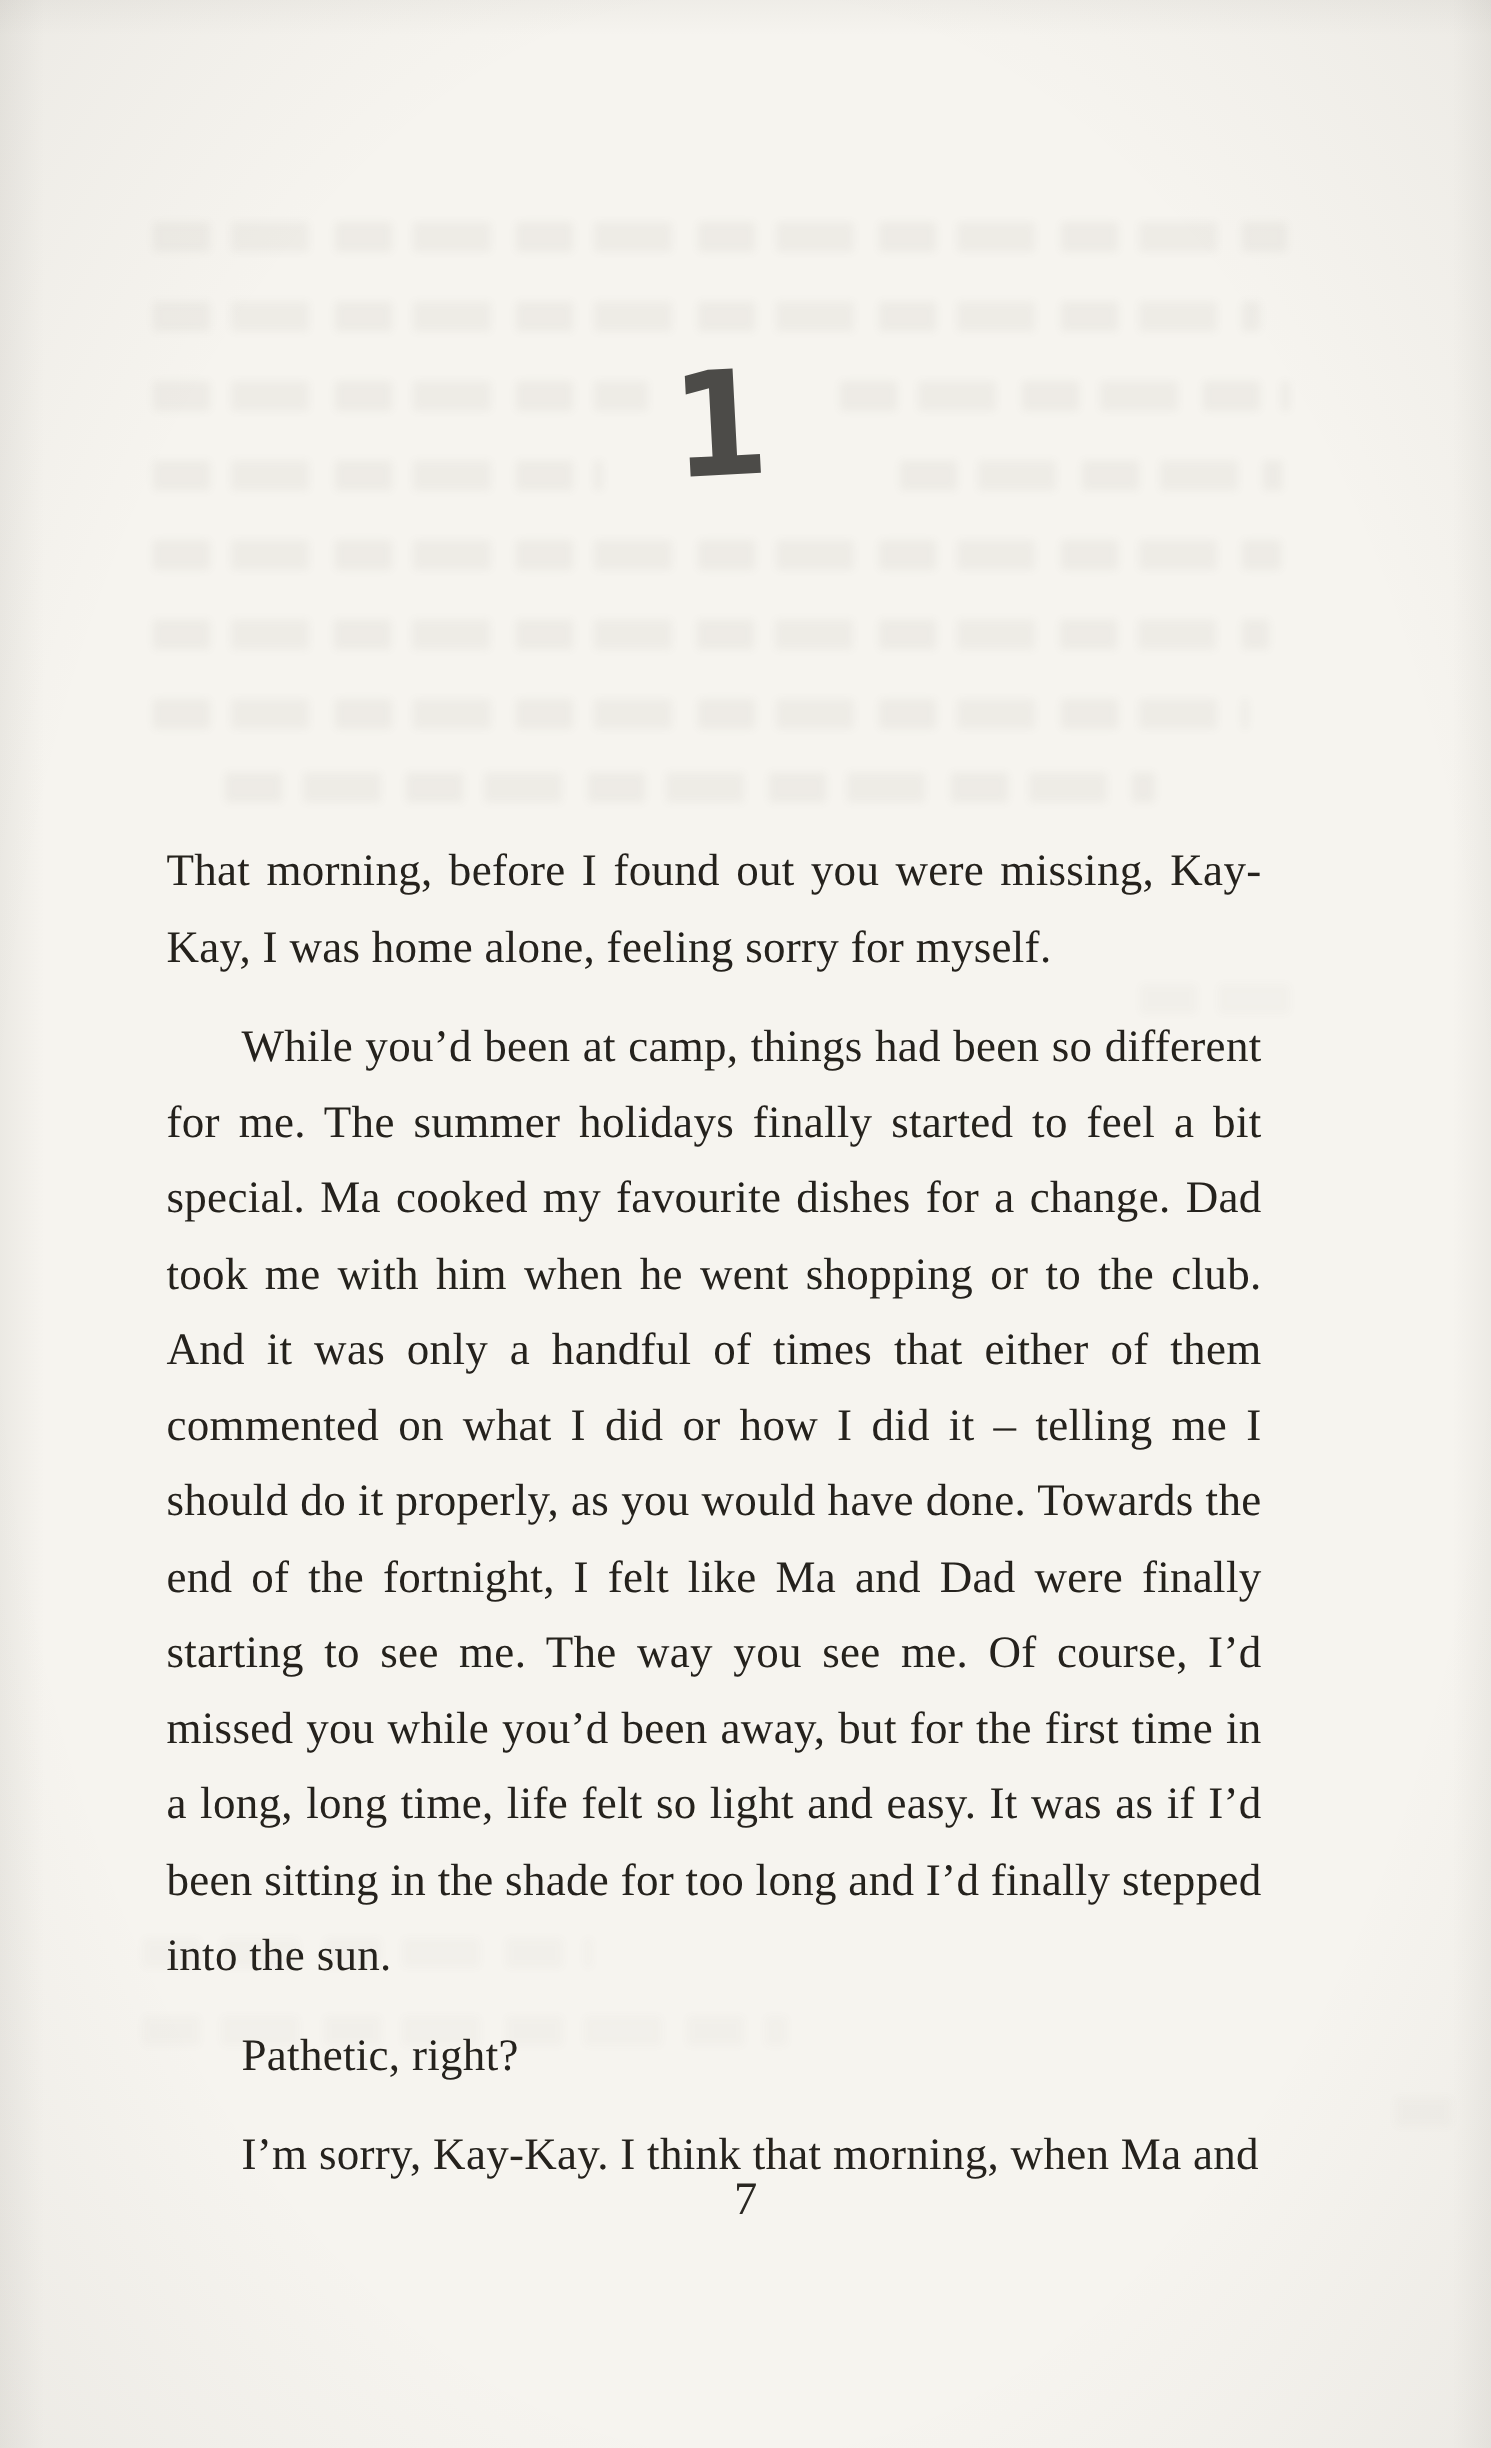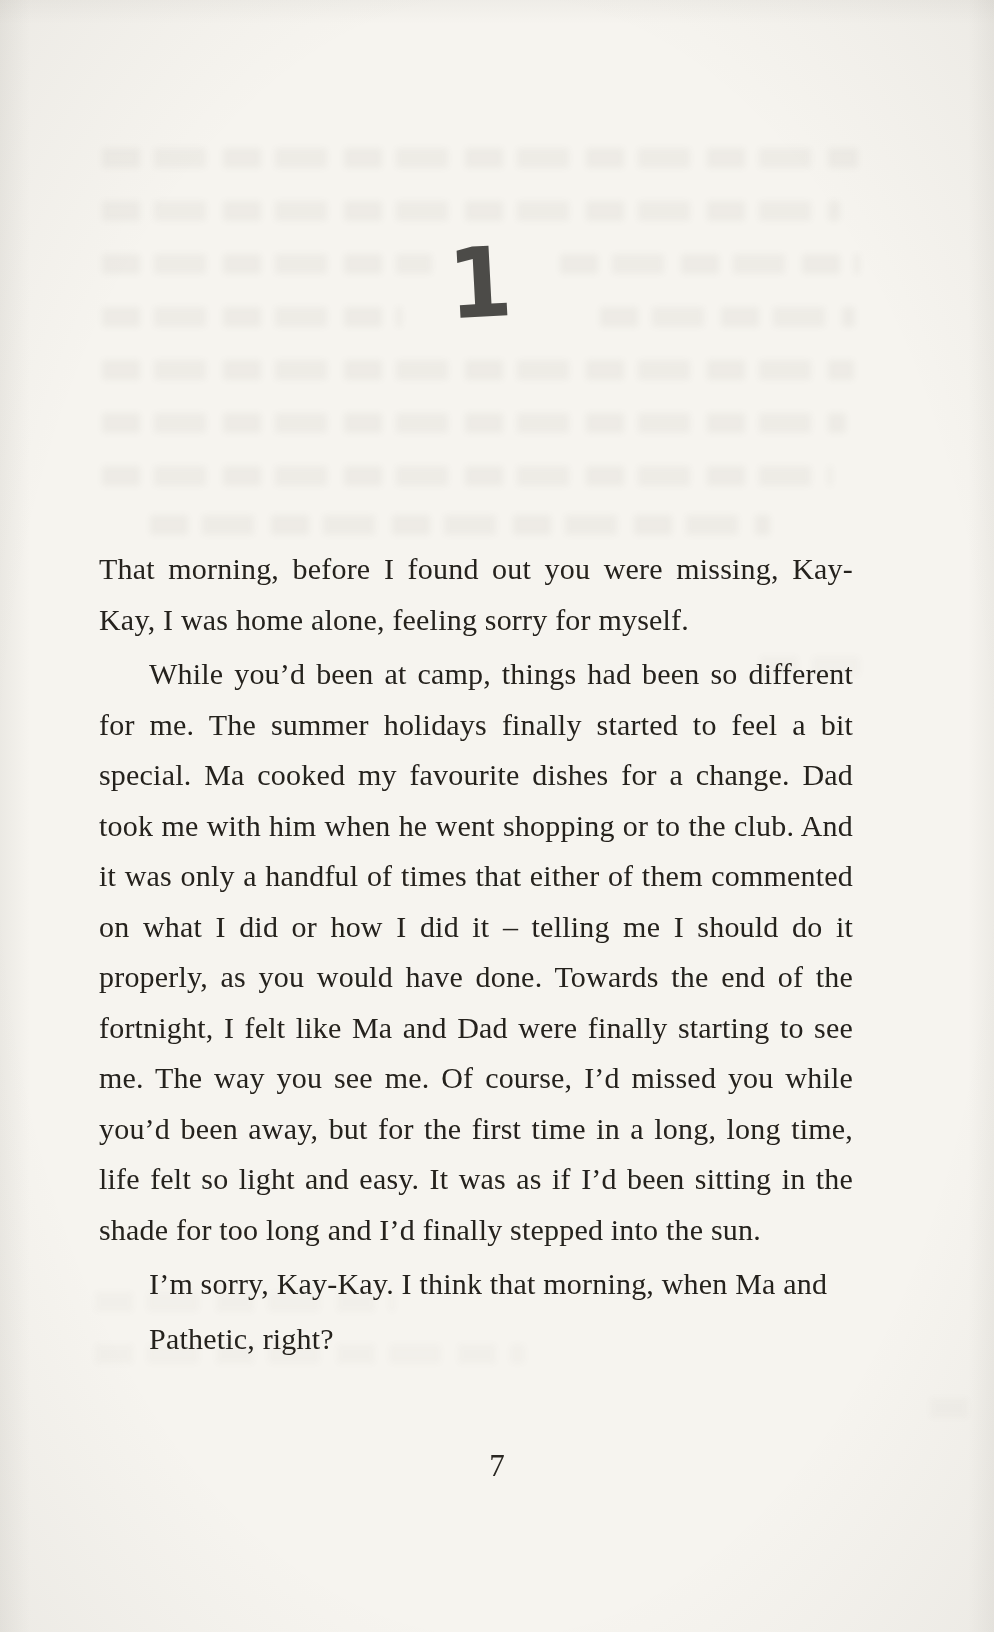--- a/index.html
+++ b/index.html
@@ -61,21 +61,21 @@
     position: absolute;
     top: 540px;
     left: 95px;
     width: 762px;
     font-size: 30px;
     line-height: 50.5px;
     text-align: justify;
     letter-spacing: 0.2px;
   }
   .body-text p {
-    margin: 4px;
+    margin: 16px;
     text-indent: 50px;
   }
   .body-text p.no-indent {
     text-indent: 0;
   }
   .body-text .italic {
   }
 
   .page-number {
     position: absolute;
@@ -108,17 +108,17 @@
   <div class="bleed faint" style="top:1344px; left:95px; width:430px;"></div>
   <div class="bleed faint" style="top:1398px; left:930px; width:50px;"></div>
 </div>
 
 <div class="chapter-number">1</div>
 
 <div class="body-text">
 
 <p class="no-indent"><span>That morning, before I found out you were missing, Kay-Kay, I was home alone, feeling sorry for myself.</span></p>
     <p><span>While you’d been at camp, things had been so different for me. The summer holidays finally started to feel a bit special. Ma cooked my favourite dishes for a change. Dad took </span><span class="italic">me</span><span> with him when he went shopping or to the club. And it was only a handful of times that either of them commented on what I did or how I did it – telling me I should do it properly, as you would have done. Towards the end of the fortnight, I felt like Ma and Dad were finally starting to see me. The way you see me. Of course, I’d missed you while you’d been away, but for the first time in a long, long time, life felt so light and easy. It was as if I’d been sitting in the shade for too long and I’d finally stepped into the sun.</span></p>
+    <p><span>Pathetic, right?</span></p>
     <p><span>I’m sorry, Kay-Kay. I think that morning, when Ma and</span></p>
-    <p><span>Pathetic, right?</span></p>
   </div>
 
 <div class="page-number">7</div>
 
 </body></html>

